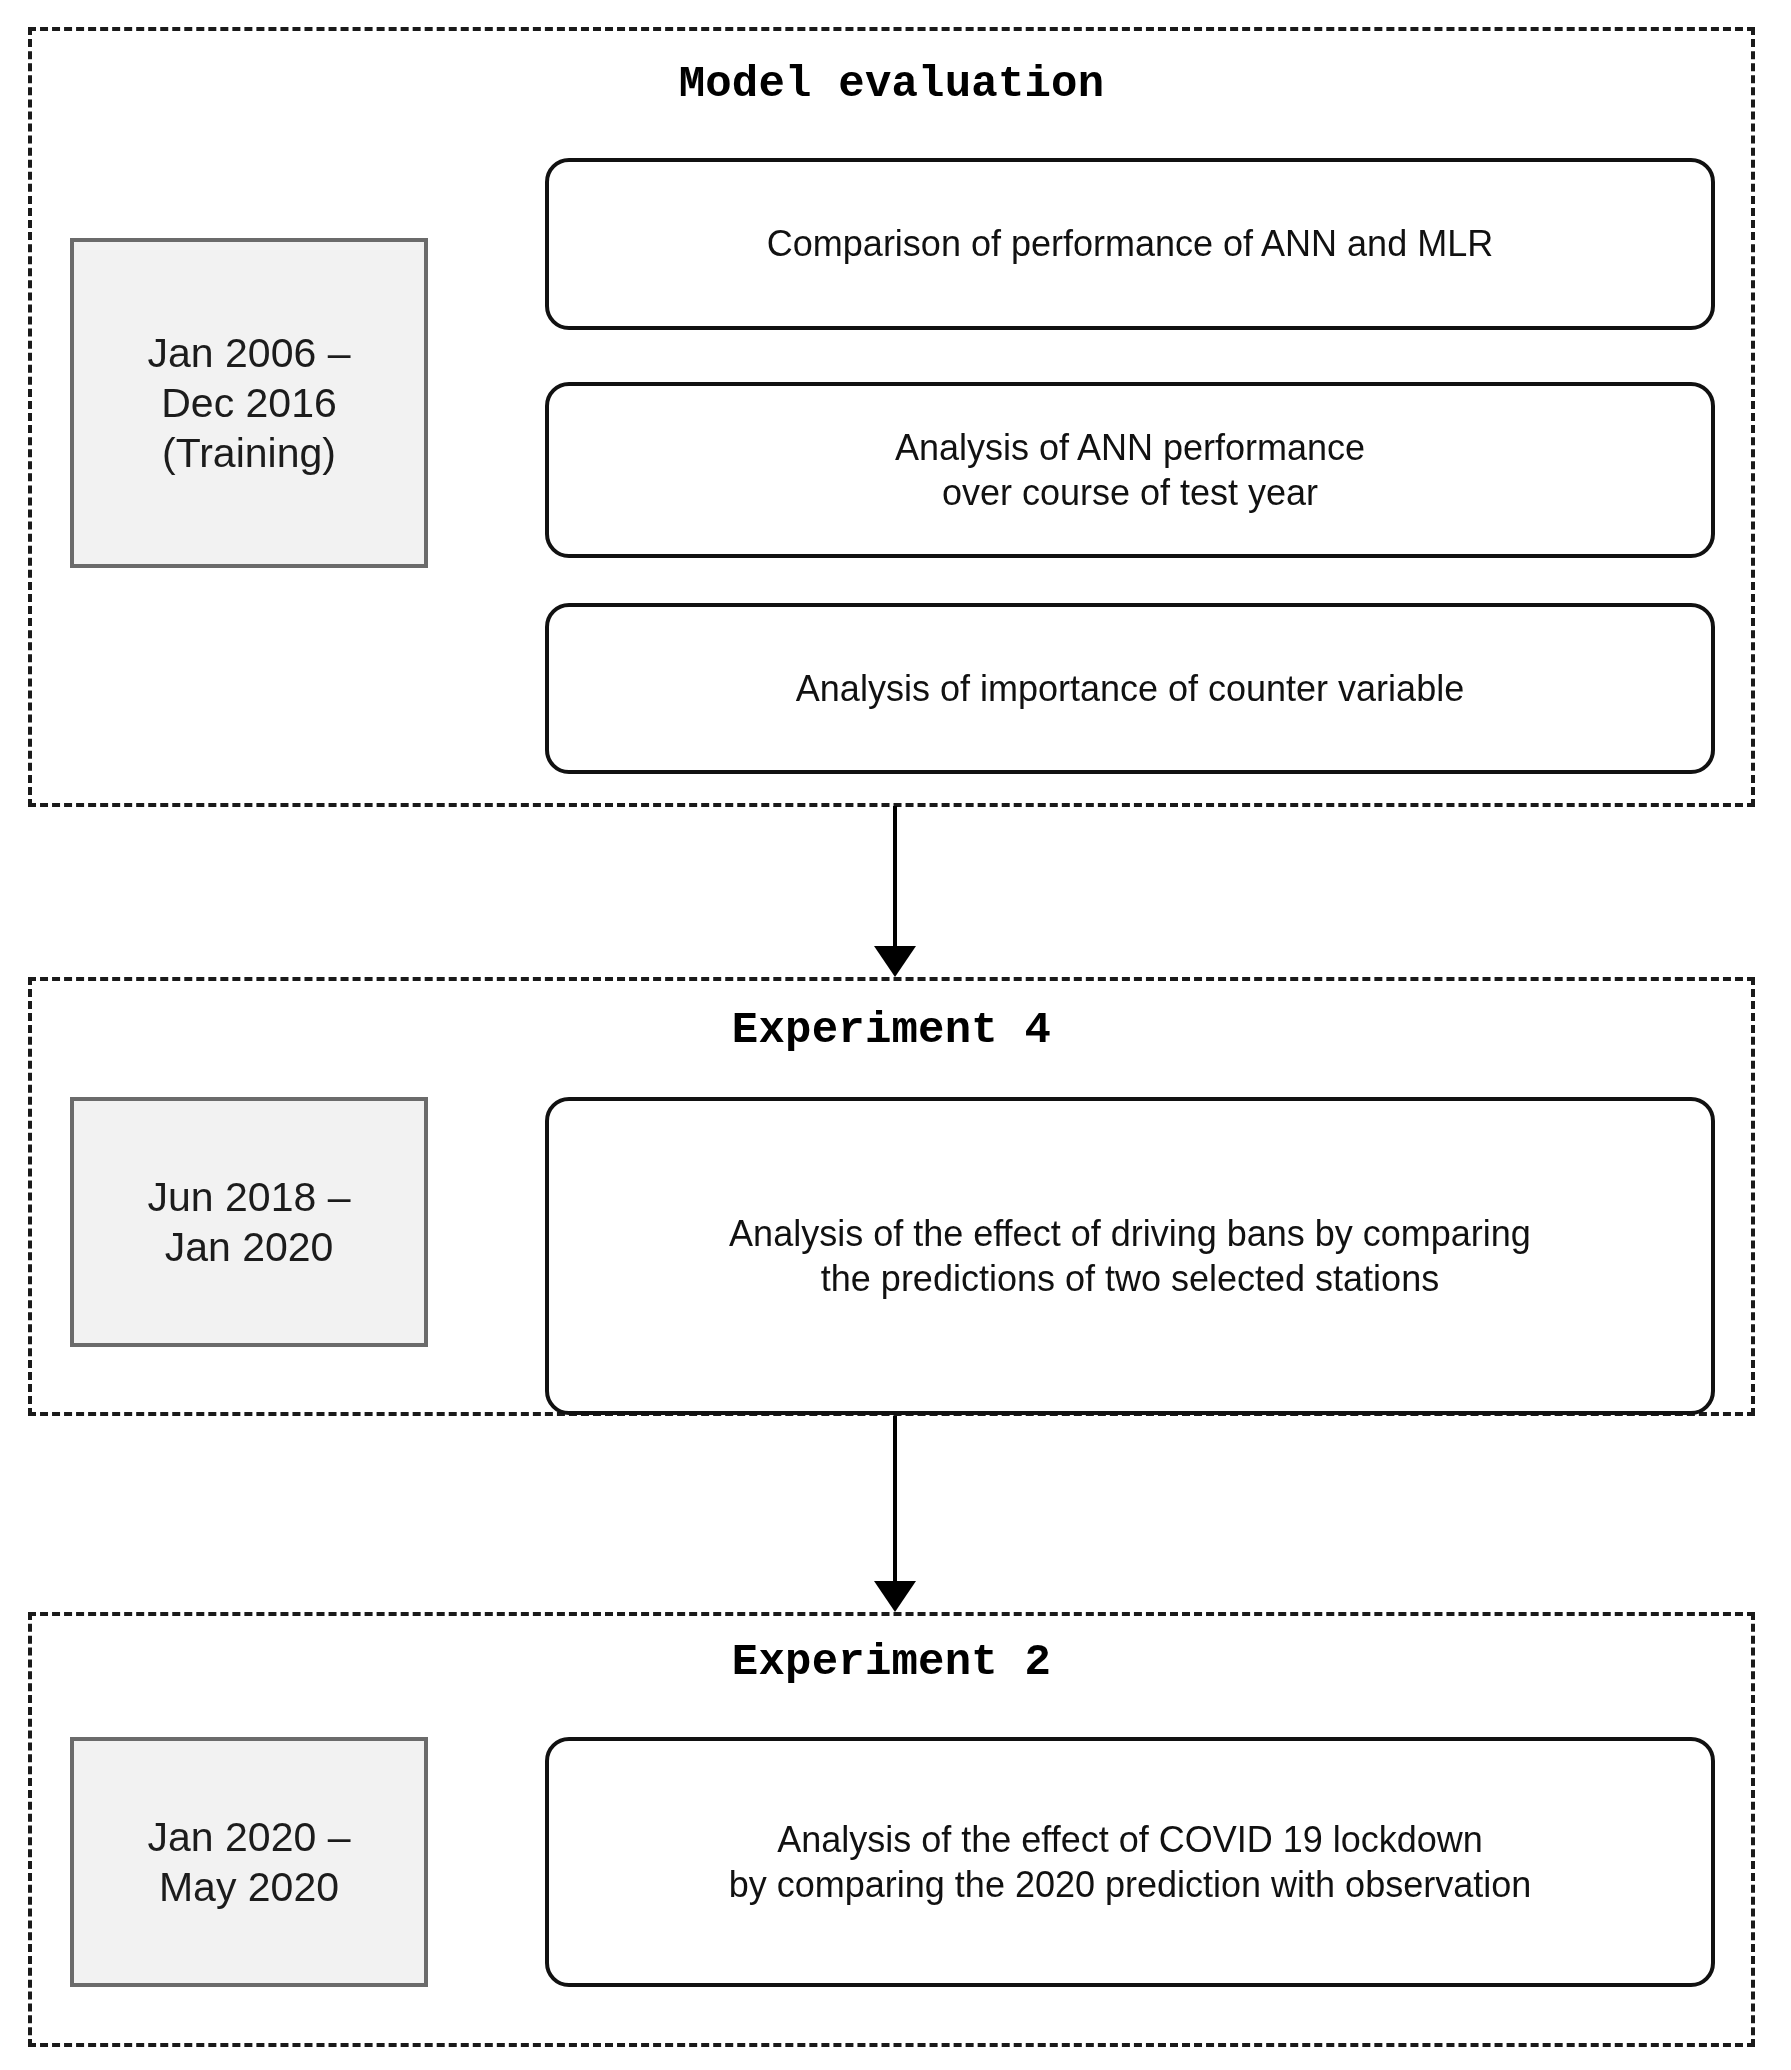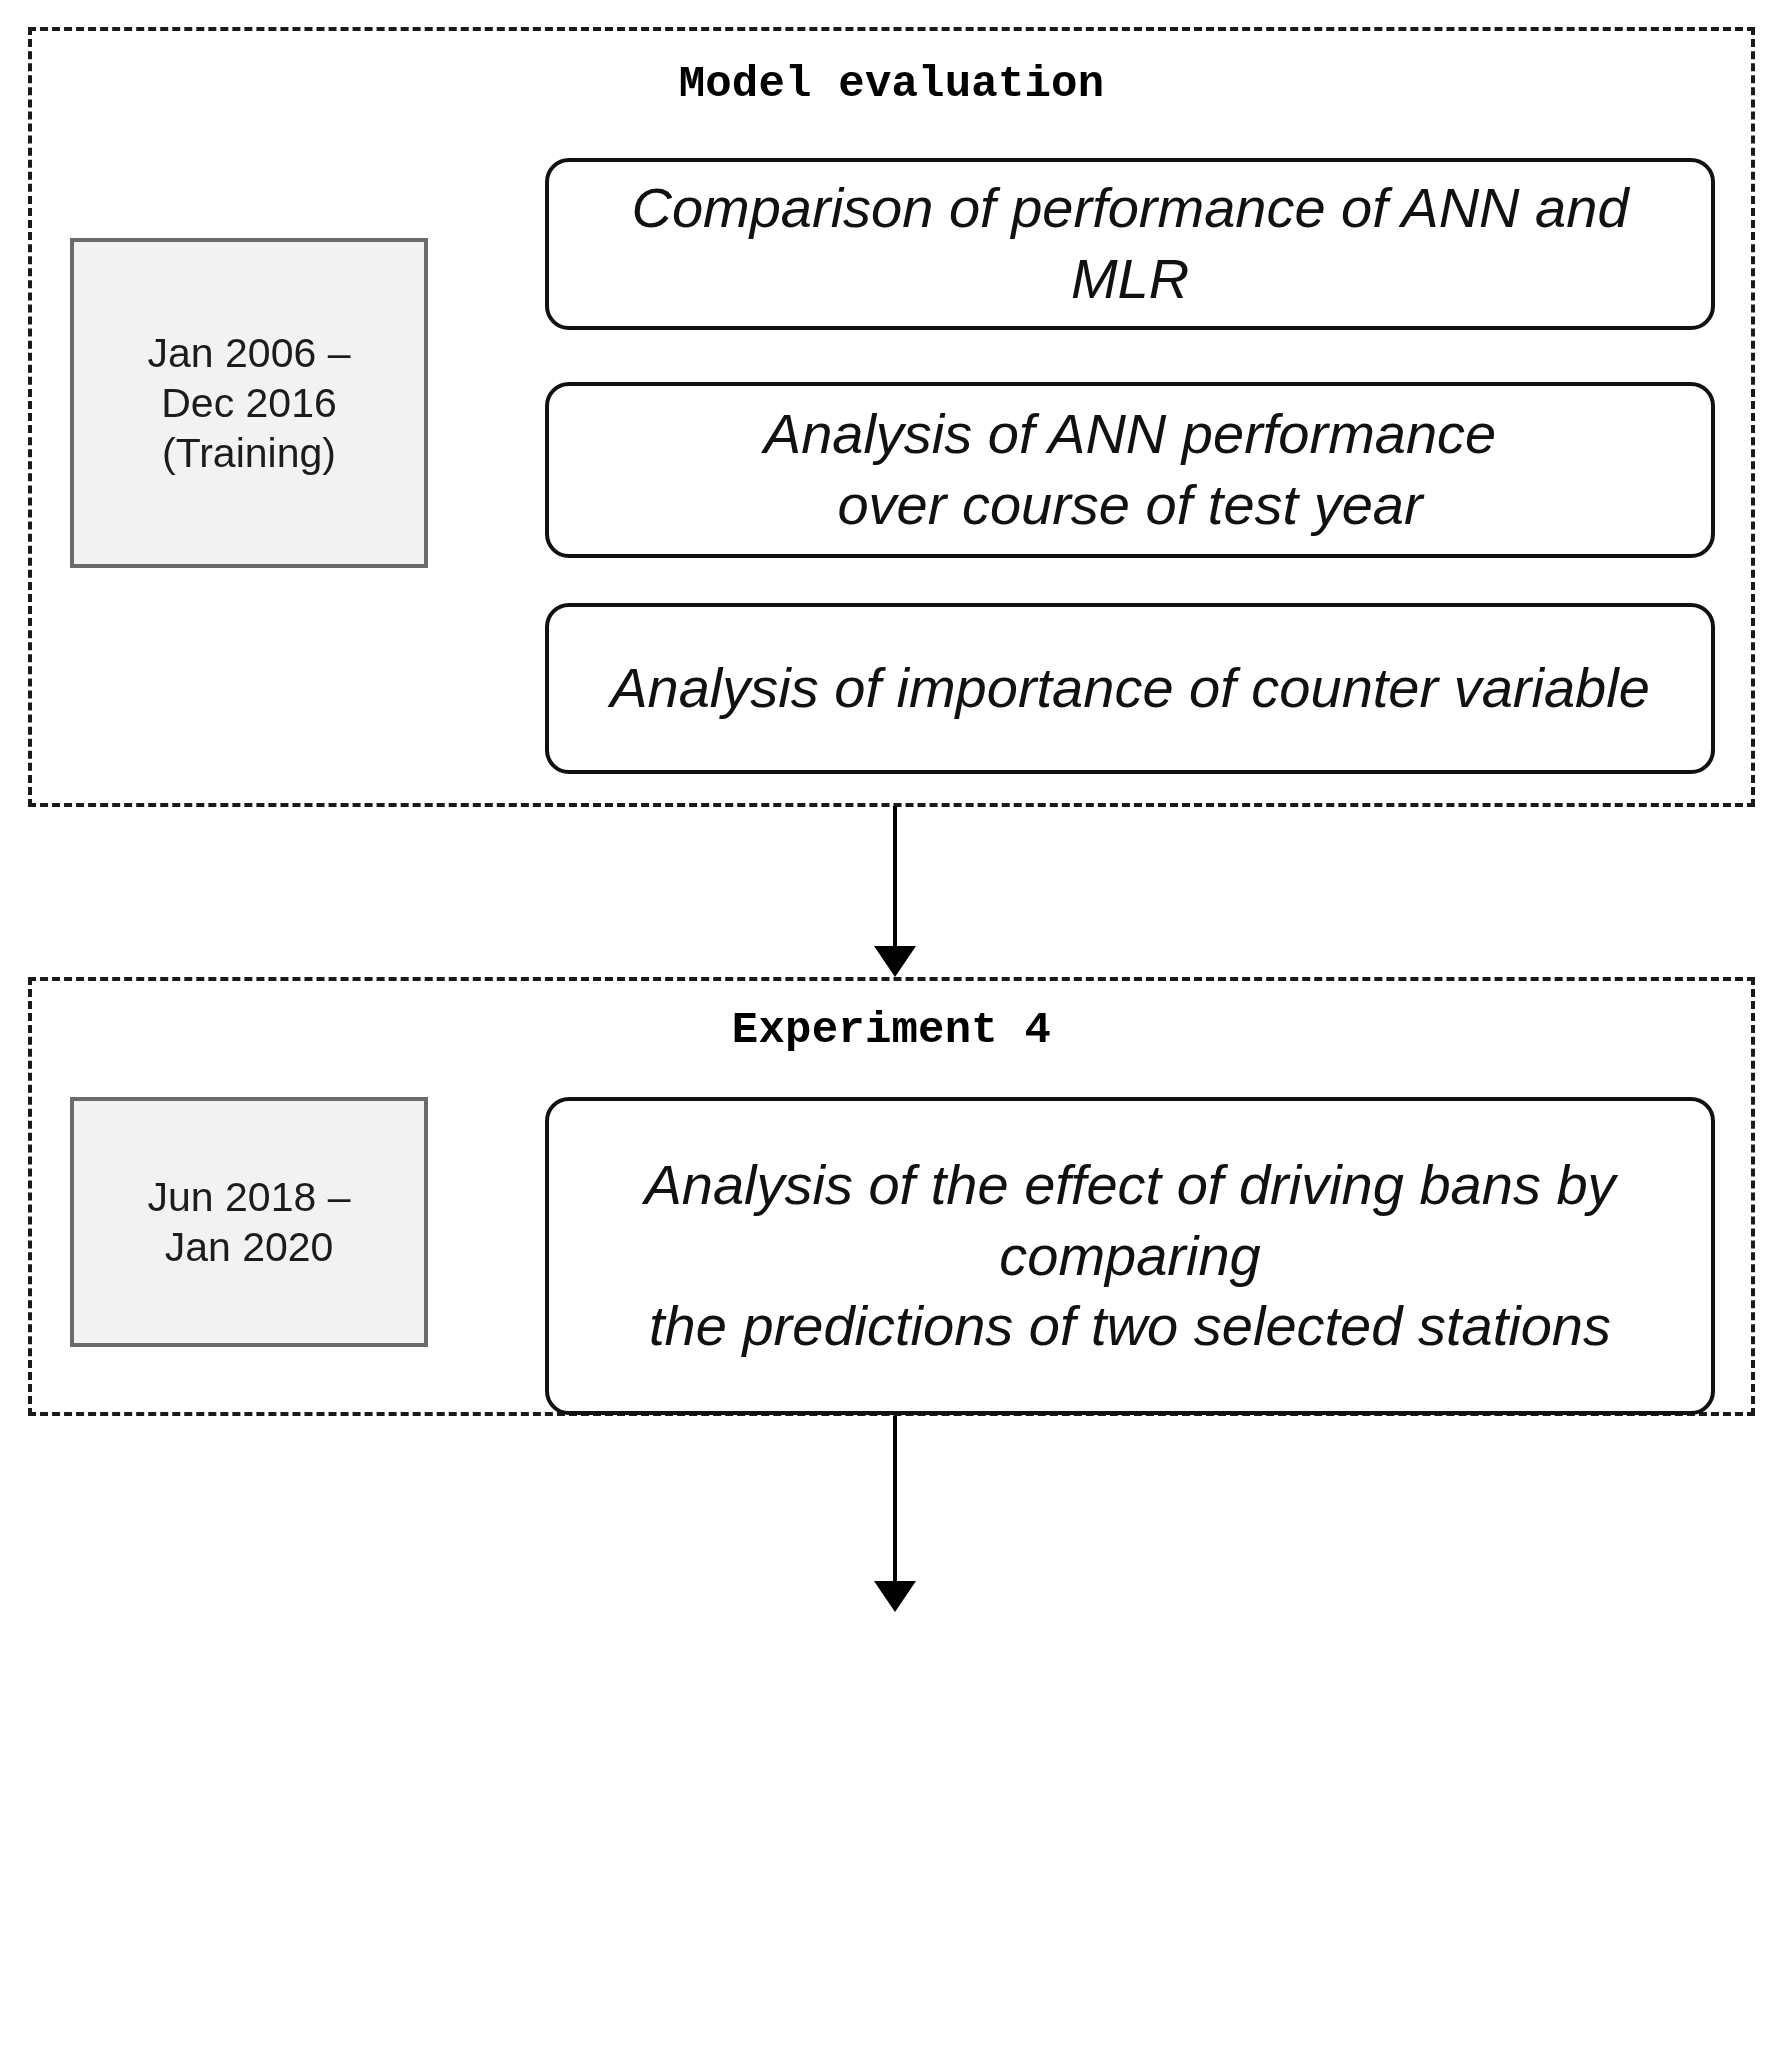--- a/index.html
+++ b/index.html
@@ -72,26 +72,25 @@
     box-sizing: border-box;
     background: #ffffff;
     border: 4px solid #111111;
     border-radius: 24px;
     display: flex;
     align-items: center;
     justify-content: center;
   }
   .task-text {
     text-align: center;
-    font-size: 56px;
+    font-size: 36px;
     line-height: 1.26;
     color: #111111;
     white-space: pre-line;
     padding: 0 18px;
-    font-style: italic;
   }
 
   
   .arrow {
     position: absolute;
   }
   .arrow-line {
     position: absolute;
     left: 50%;
     top: 0;
@@ -158,15 +157,29 @@
       <div class="task-text">Analysis of the effect of driving bans by comparing
 the predictions of two selected stations</div>
     </div>
   </div>
 
   <div class="arrow" style="left:871px; top:1416px; width:48px; height:196px;">
     <div class="arrow-line" style="height:167px;"></div>
     <div class="arrow-head"></div>
   </div>
 
+  <div class="section" style="left:28px; top:1612px; width:1727px; height:435px;">
+
+    <div class="section-title" style="top:21px;">Experiment 2</div>
+
+    <div class="period-box" style="left:38px; top:121px; width:358px; height:250px;">
+      <div class="period-cell">Jan 2020 –
+May 2020</div>
+    </div>
+
+    <div class="task-box" style="left:513px; top:121px; width:1170px; height:250px;">
+      <div class="task-text">Analysis of the effect of COVID 19 lockdown
+by comparing the 2020 prediction with observation</div>
+    </div>
+  </div>
 
 </div>
 
 
 </body></html>

